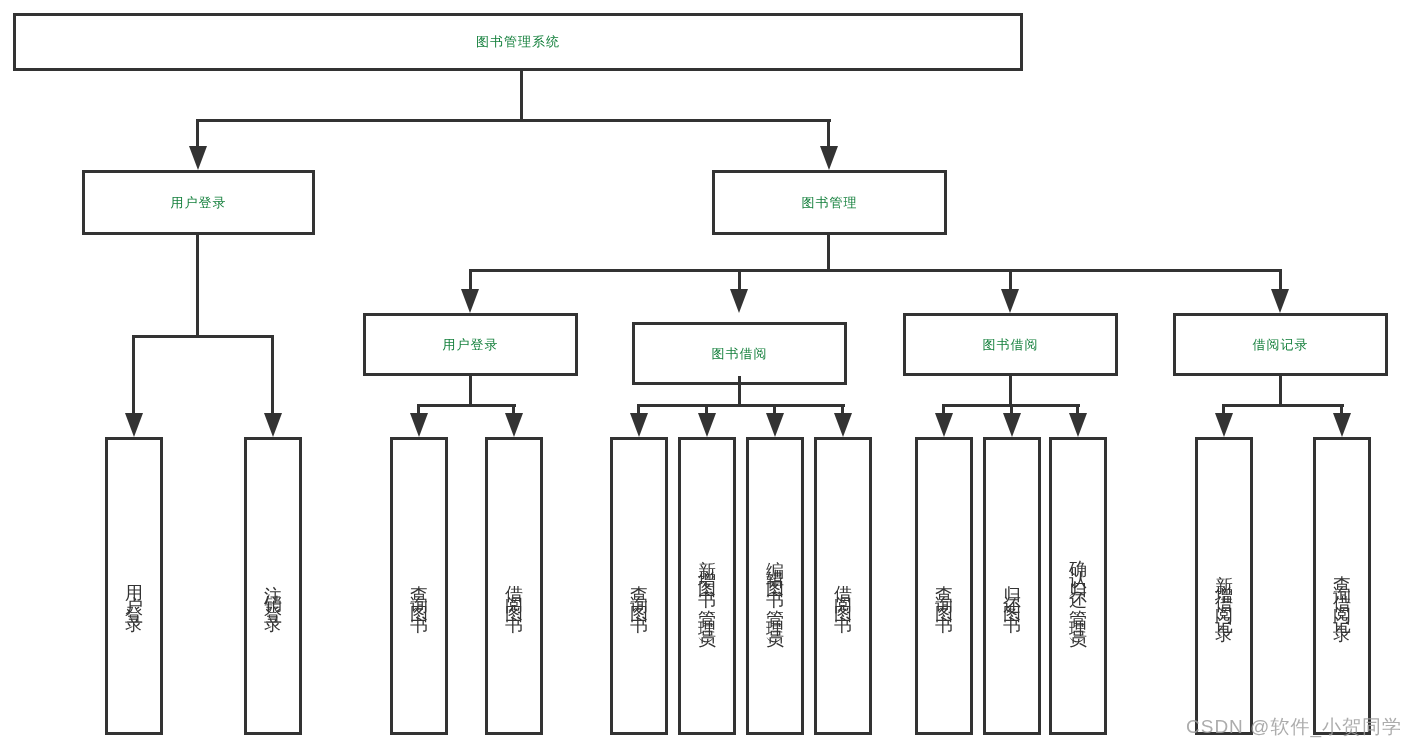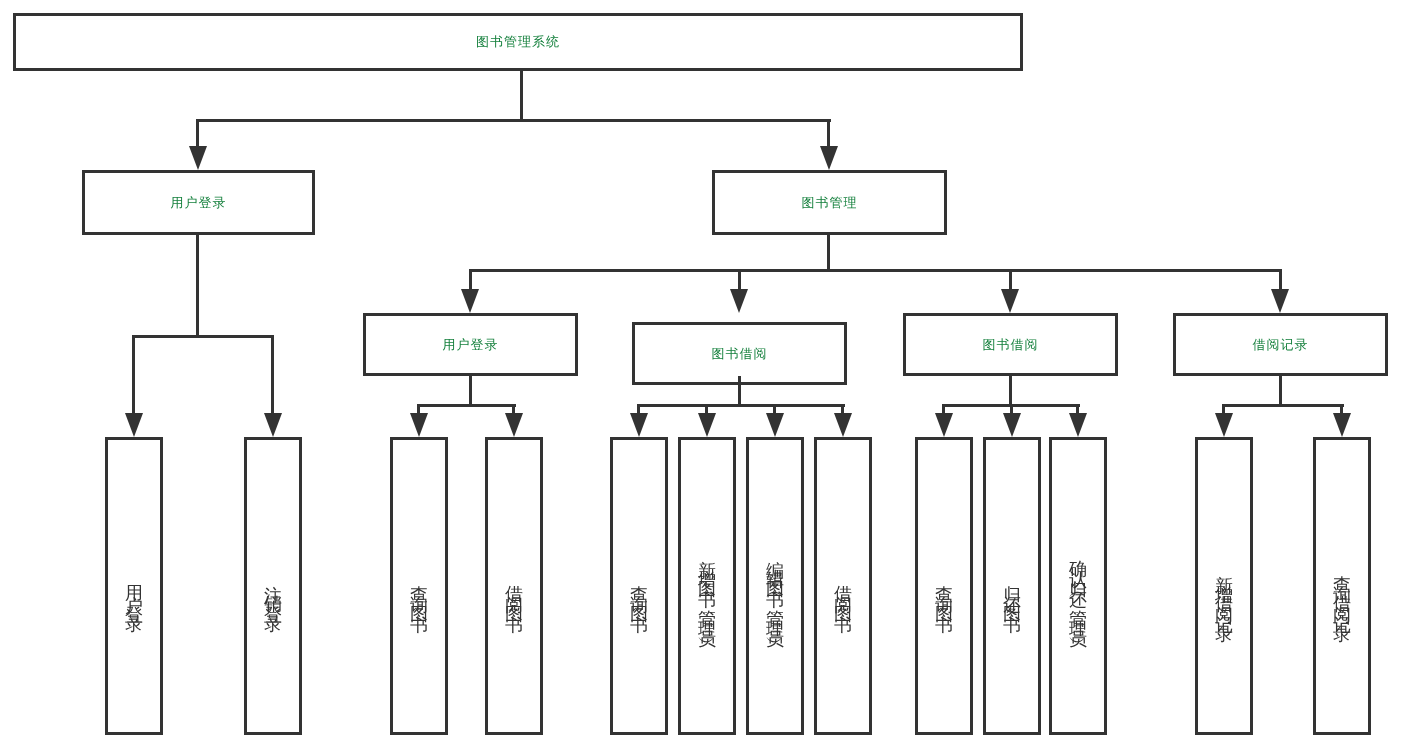--- a/index.html
+++ b/index.html
@@ -154,14 +154,15 @@
     <span class="vlbl">确认归还（管理员）</span>
   </div>
 
   <div class="box leaf" style="left:1195px;">
     <span class="vlbl">新增借阅记录</span>
   </div>
   <div class="box leaf" style="left:1313px;">
     <span class="vlbl">查询借阅记录</span>
   </div>
 
+  <div class="watermark">CSDN @软件_小贺同学</div>
 
 </div>
 
 </body></html>

